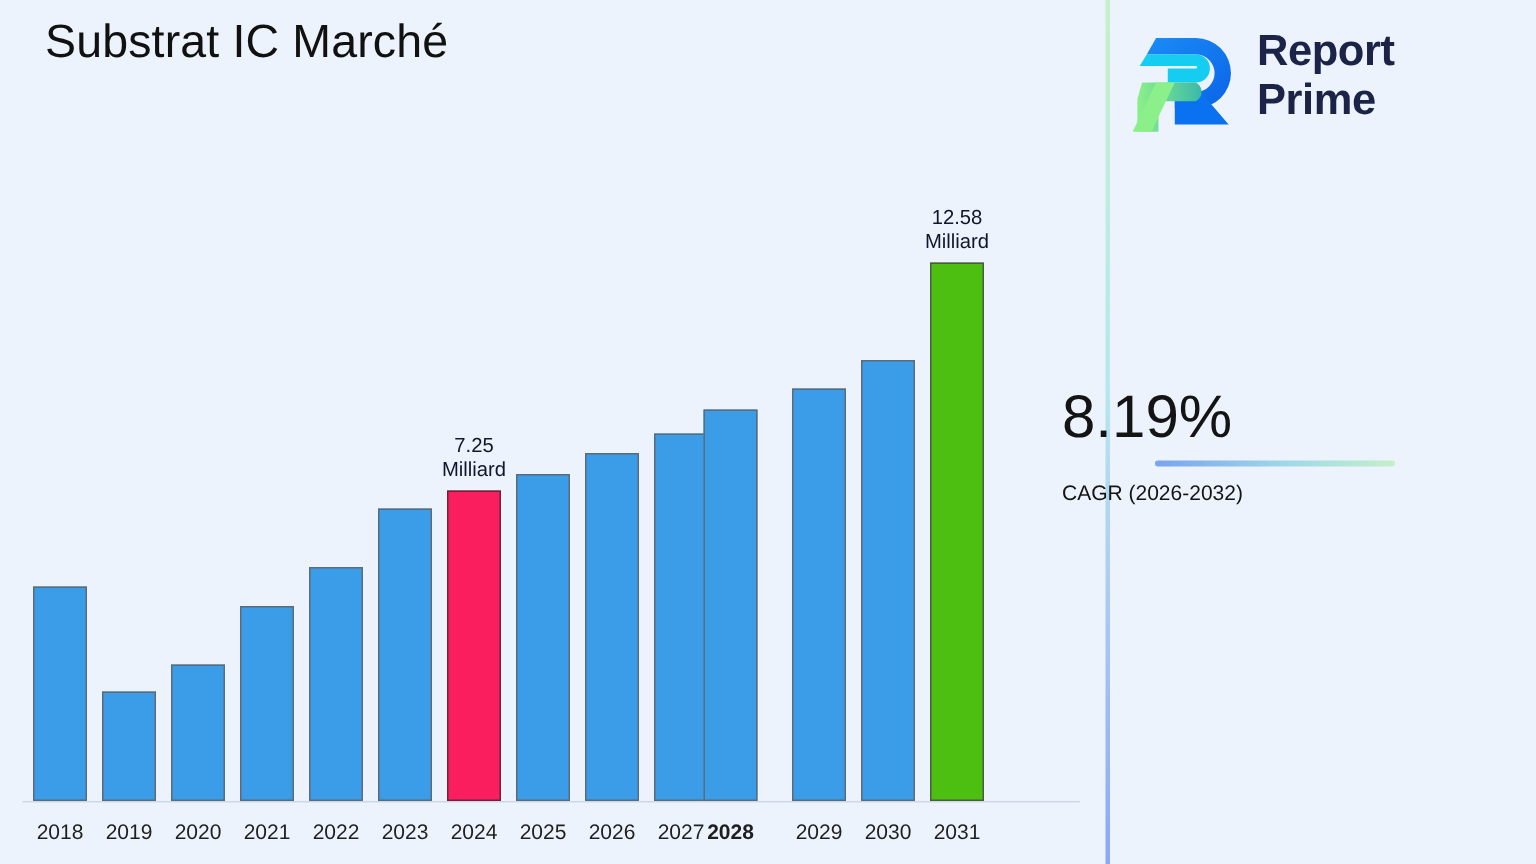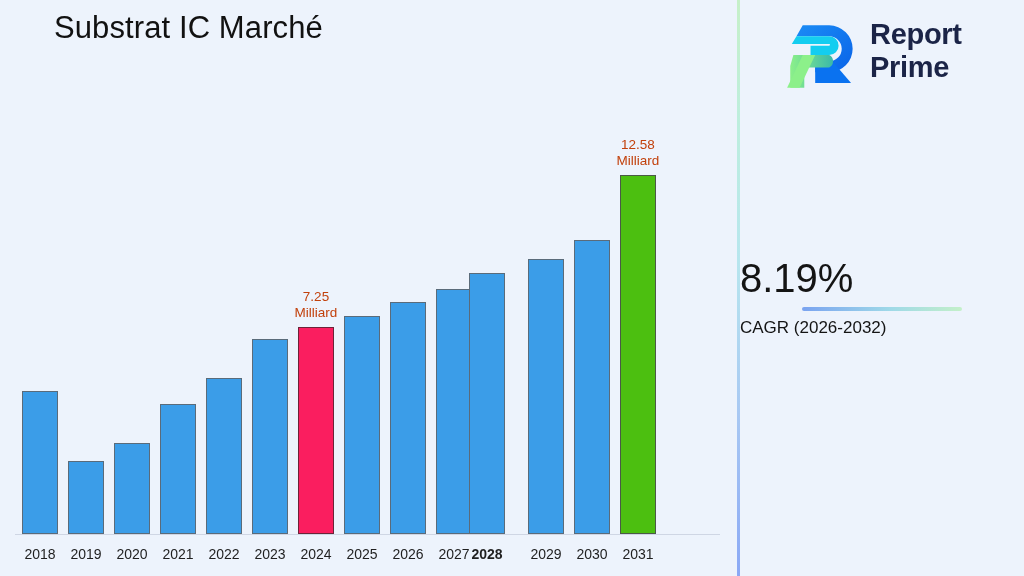--- a/index.html
+++ b/index.html
@@ -32,21 +32,20 @@
   }
   #page-title {
     position: absolute;
     left: 30px;
     top: 10px;
     font-size: 31px;
     font-weight: 400;
     color: #111111;
     letter-spacing: 0.1px;
     white-space: nowrap;
-    margin-left: 24px;
   }
 
   #plot-area {
     position: absolute;
     left: 0;
     top: 100px;
     width: 737px;
     height: 476px;
   }
   #axis-line {
@@ -75,21 +74,21 @@
   .bar.pink   { background: #fa1e5f; border-color: #6b2338; }
   .bar.green  { background: #4cbf10; border-color: #4a5a46; }
 
   .bar-value {
     position: absolute;
     left: -14px;
     width: 74px;
     text-align: center;
     font-size: 13.5px;
     line-height: 16px;
-    color: #c2410c;
+    color: #0f172a;
     white-space: pre-line;
   }
   .tick-label {
     position: absolute;
     left: -9px;
     width: 64px;
     bottom: 14px;
     text-align: center;
     font-size: 14px;
     color: #1f1f1f;
@@ -101,21 +100,21 @@
     left: 737px;
     top: 0;
     width: 3px;
     height: 576px;
     background: linear-gradient(to bottom, #c6f0c8 0%, #bdeede 22%, #b7e6ee 45%, #a8c8f3 72%, #8aa8f5 100%);
   }
 
   
   #side-panel {
     position: absolute;
-    left: 740px;
+    left: 708px;
     top: 0;
     width: 284px;
     height: 472px;
   }
   #logo {
     position: absolute;
     left: 22px;
     top: 12px;
     width: 250px;
     height: 84px;
@@ -152,21 +151,21 @@
     font-weight: 400;
   }
   #cagr-rule {
     width: 160px;
     height: 4px;
     margin: 6px auto 6px auto;
     background: linear-gradient(to right, #7aa3f0 0%, #9fd9e8 55%, #c4f0c9 100%);
     border-radius: 2px;
   }
   #cagr-label {
-    font-size: 17px;
+    font-size: 14px;
     color: #141414;
     line-height: 22px;
   }
 </style>
 </head>
 <body>
 
 <div id="root">
 
   <div id="chart-panel">

